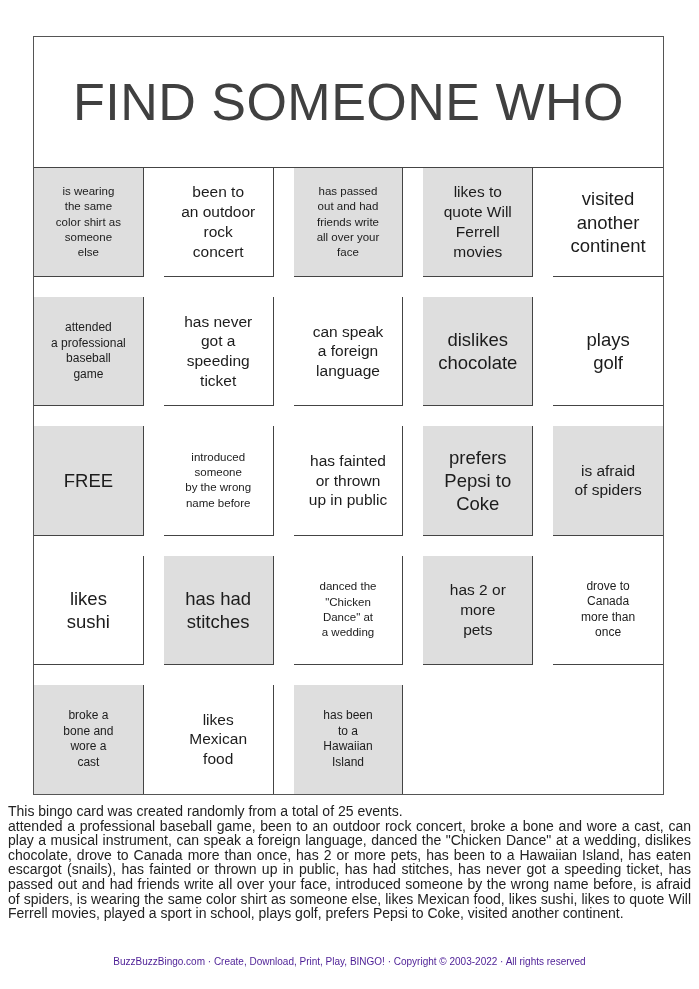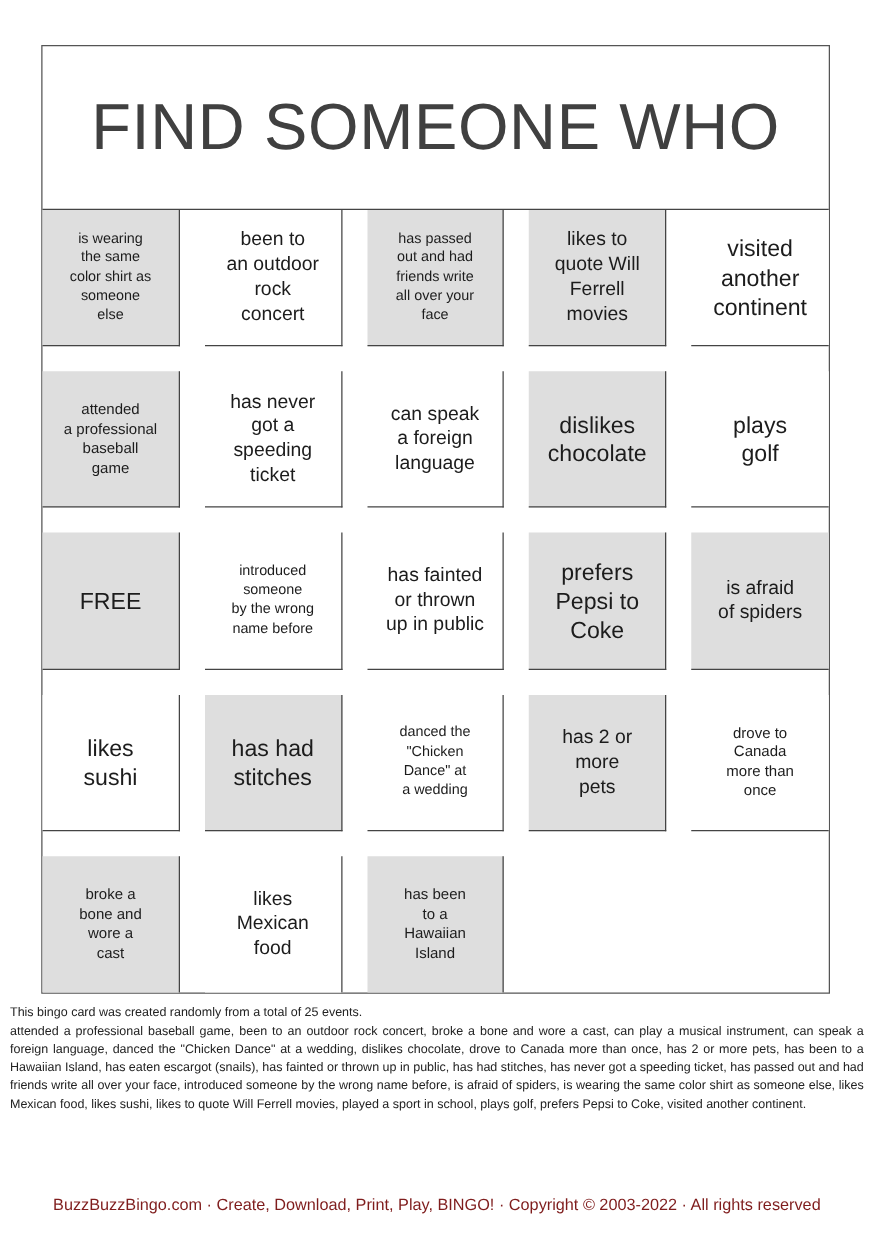--- a/index.html
+++ b/index.html
@@ -70,34 +70,34 @@
   .cell.shaded { background: var(--shade, #dedede); }
   .cell.sm { font-size: 11.5px; line-height: 1.32; }
   .cell.md { font-size: 12px; line-height: 1.3; }
   .cell.lg { font-size: 15.5px; line-height: 1.28; }
   .cell.xl { font-size: 18.5px; line-height: 1.25; }
   .notes {
     position: absolute;
     left: 8px;
     top: 804px;
     width: 683px;
-    font-size: 10px;
+    font-size: 14px;
     line-height: 14.6px;
     color: #222;
   }
   .notes p { margin: 0; }
   .notes p.justify { text-align: justify; }
   .copyright {
     position: absolute;
     left: 0;
     top: 956px;
     width: 699px;
     text-align: center;
-    font-size: 13px;
-    color: #7f1d1d;
+    font-size: 10px;
+    color: #4c1d95;
   }
 </style>
 </head>
 <body>
 
 <div class="page">
   <div class="card">
     <div class="title-box">
       <h1>FIND SOMEONE WHO</h1>
     </div>

